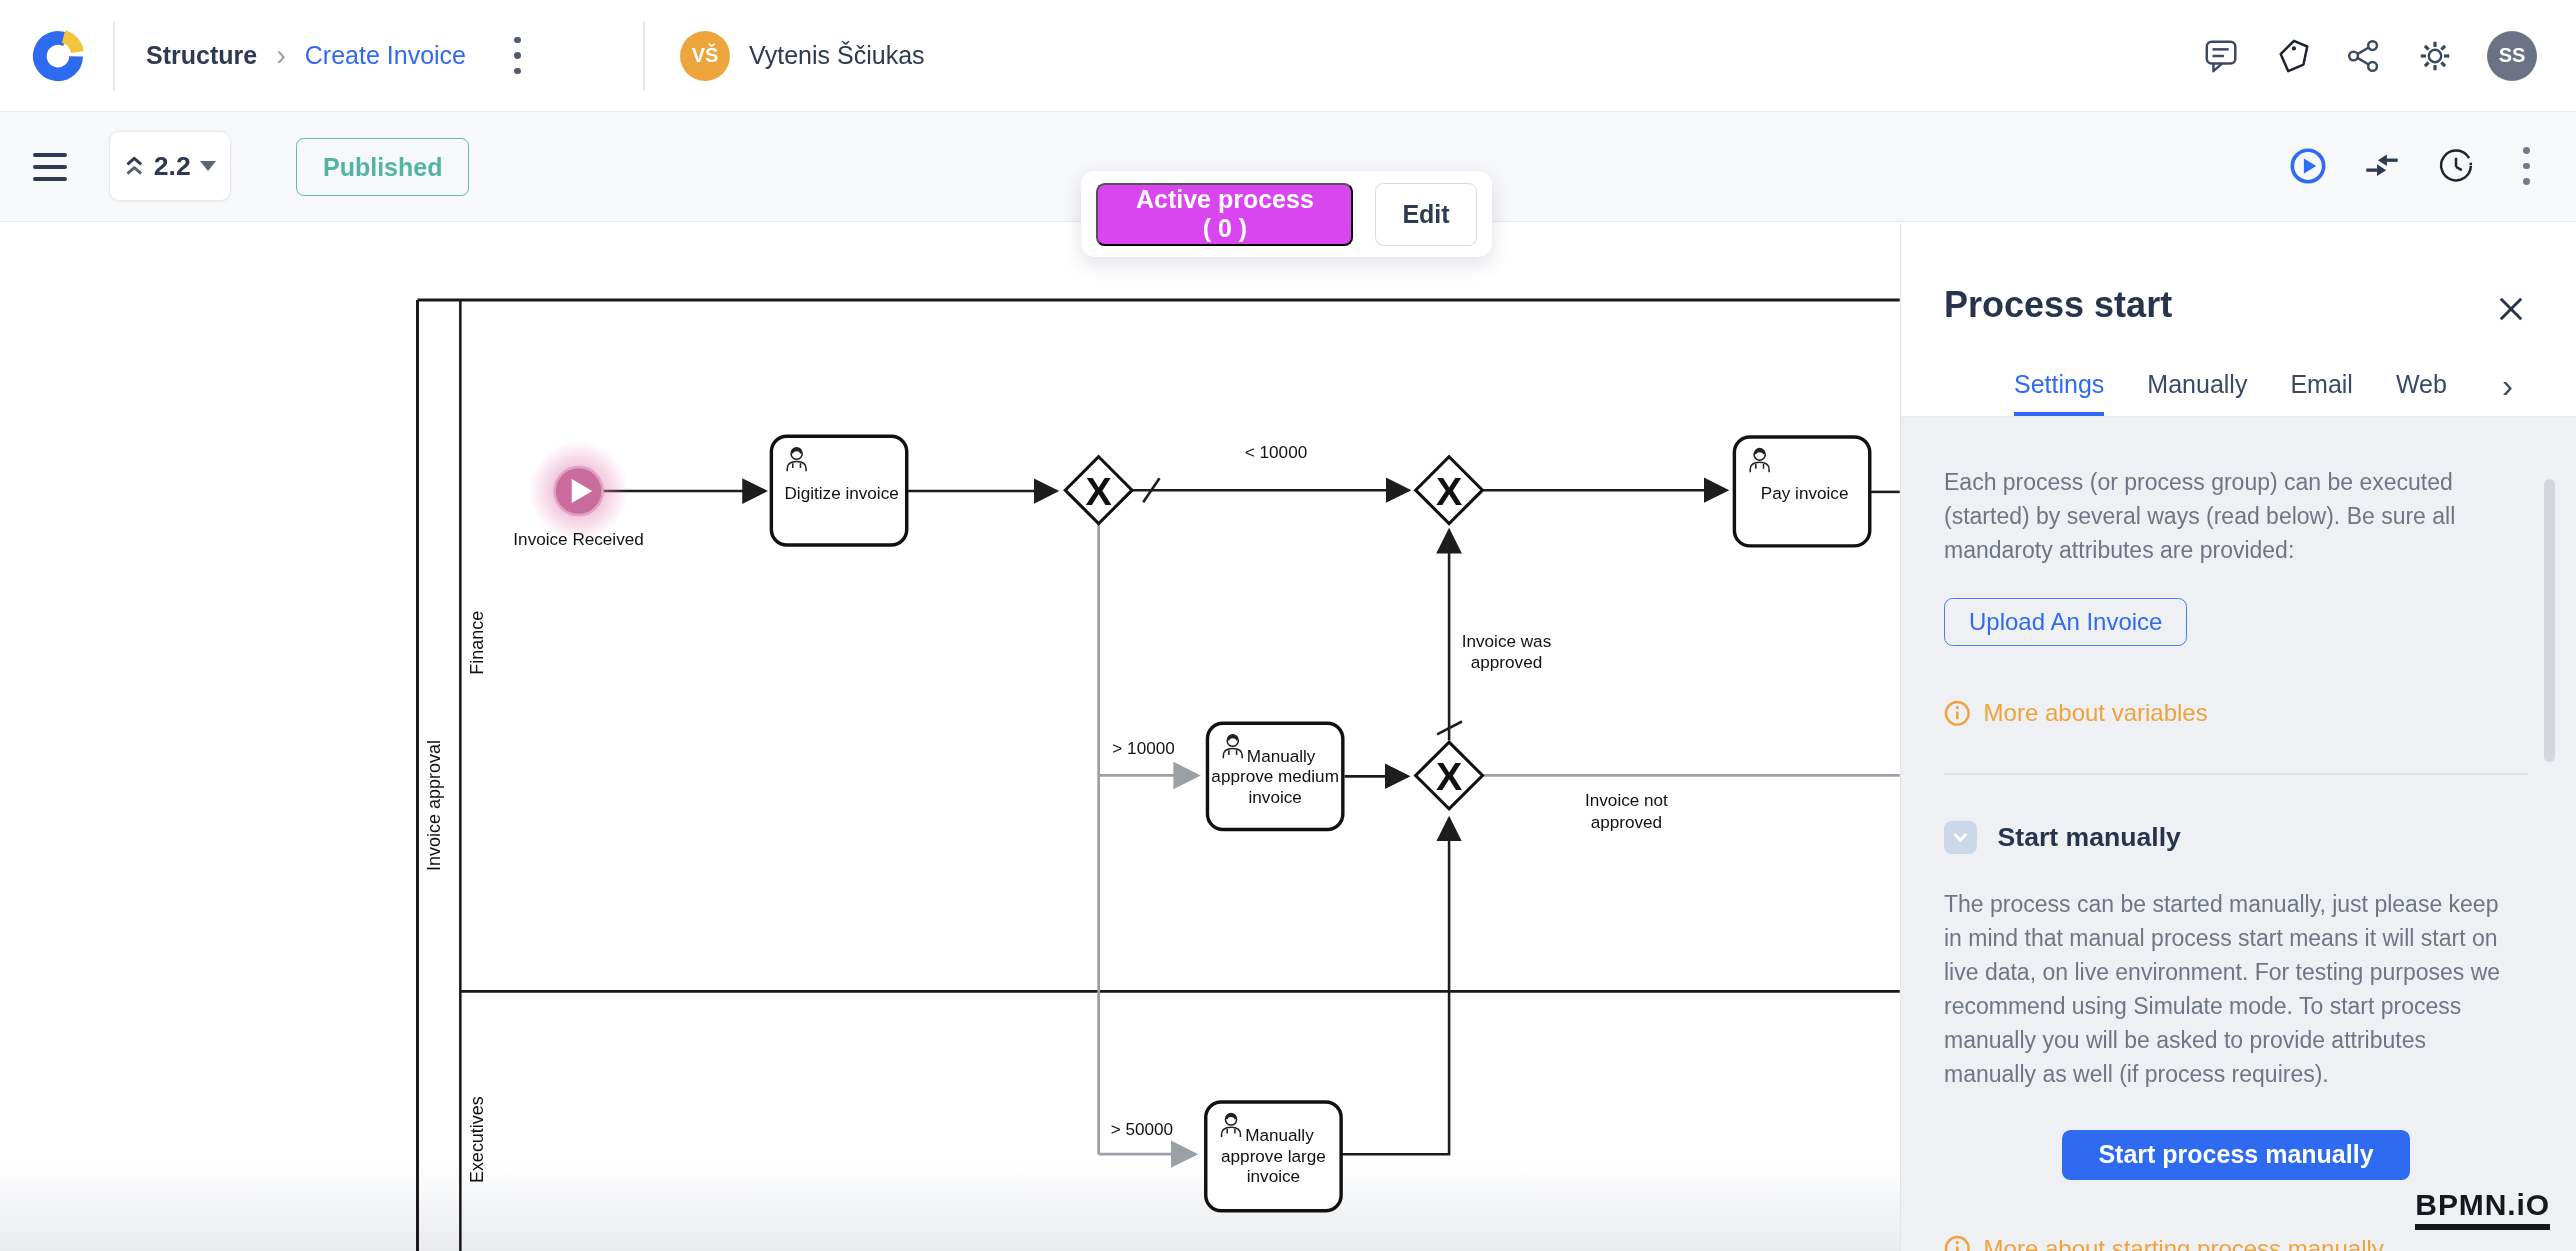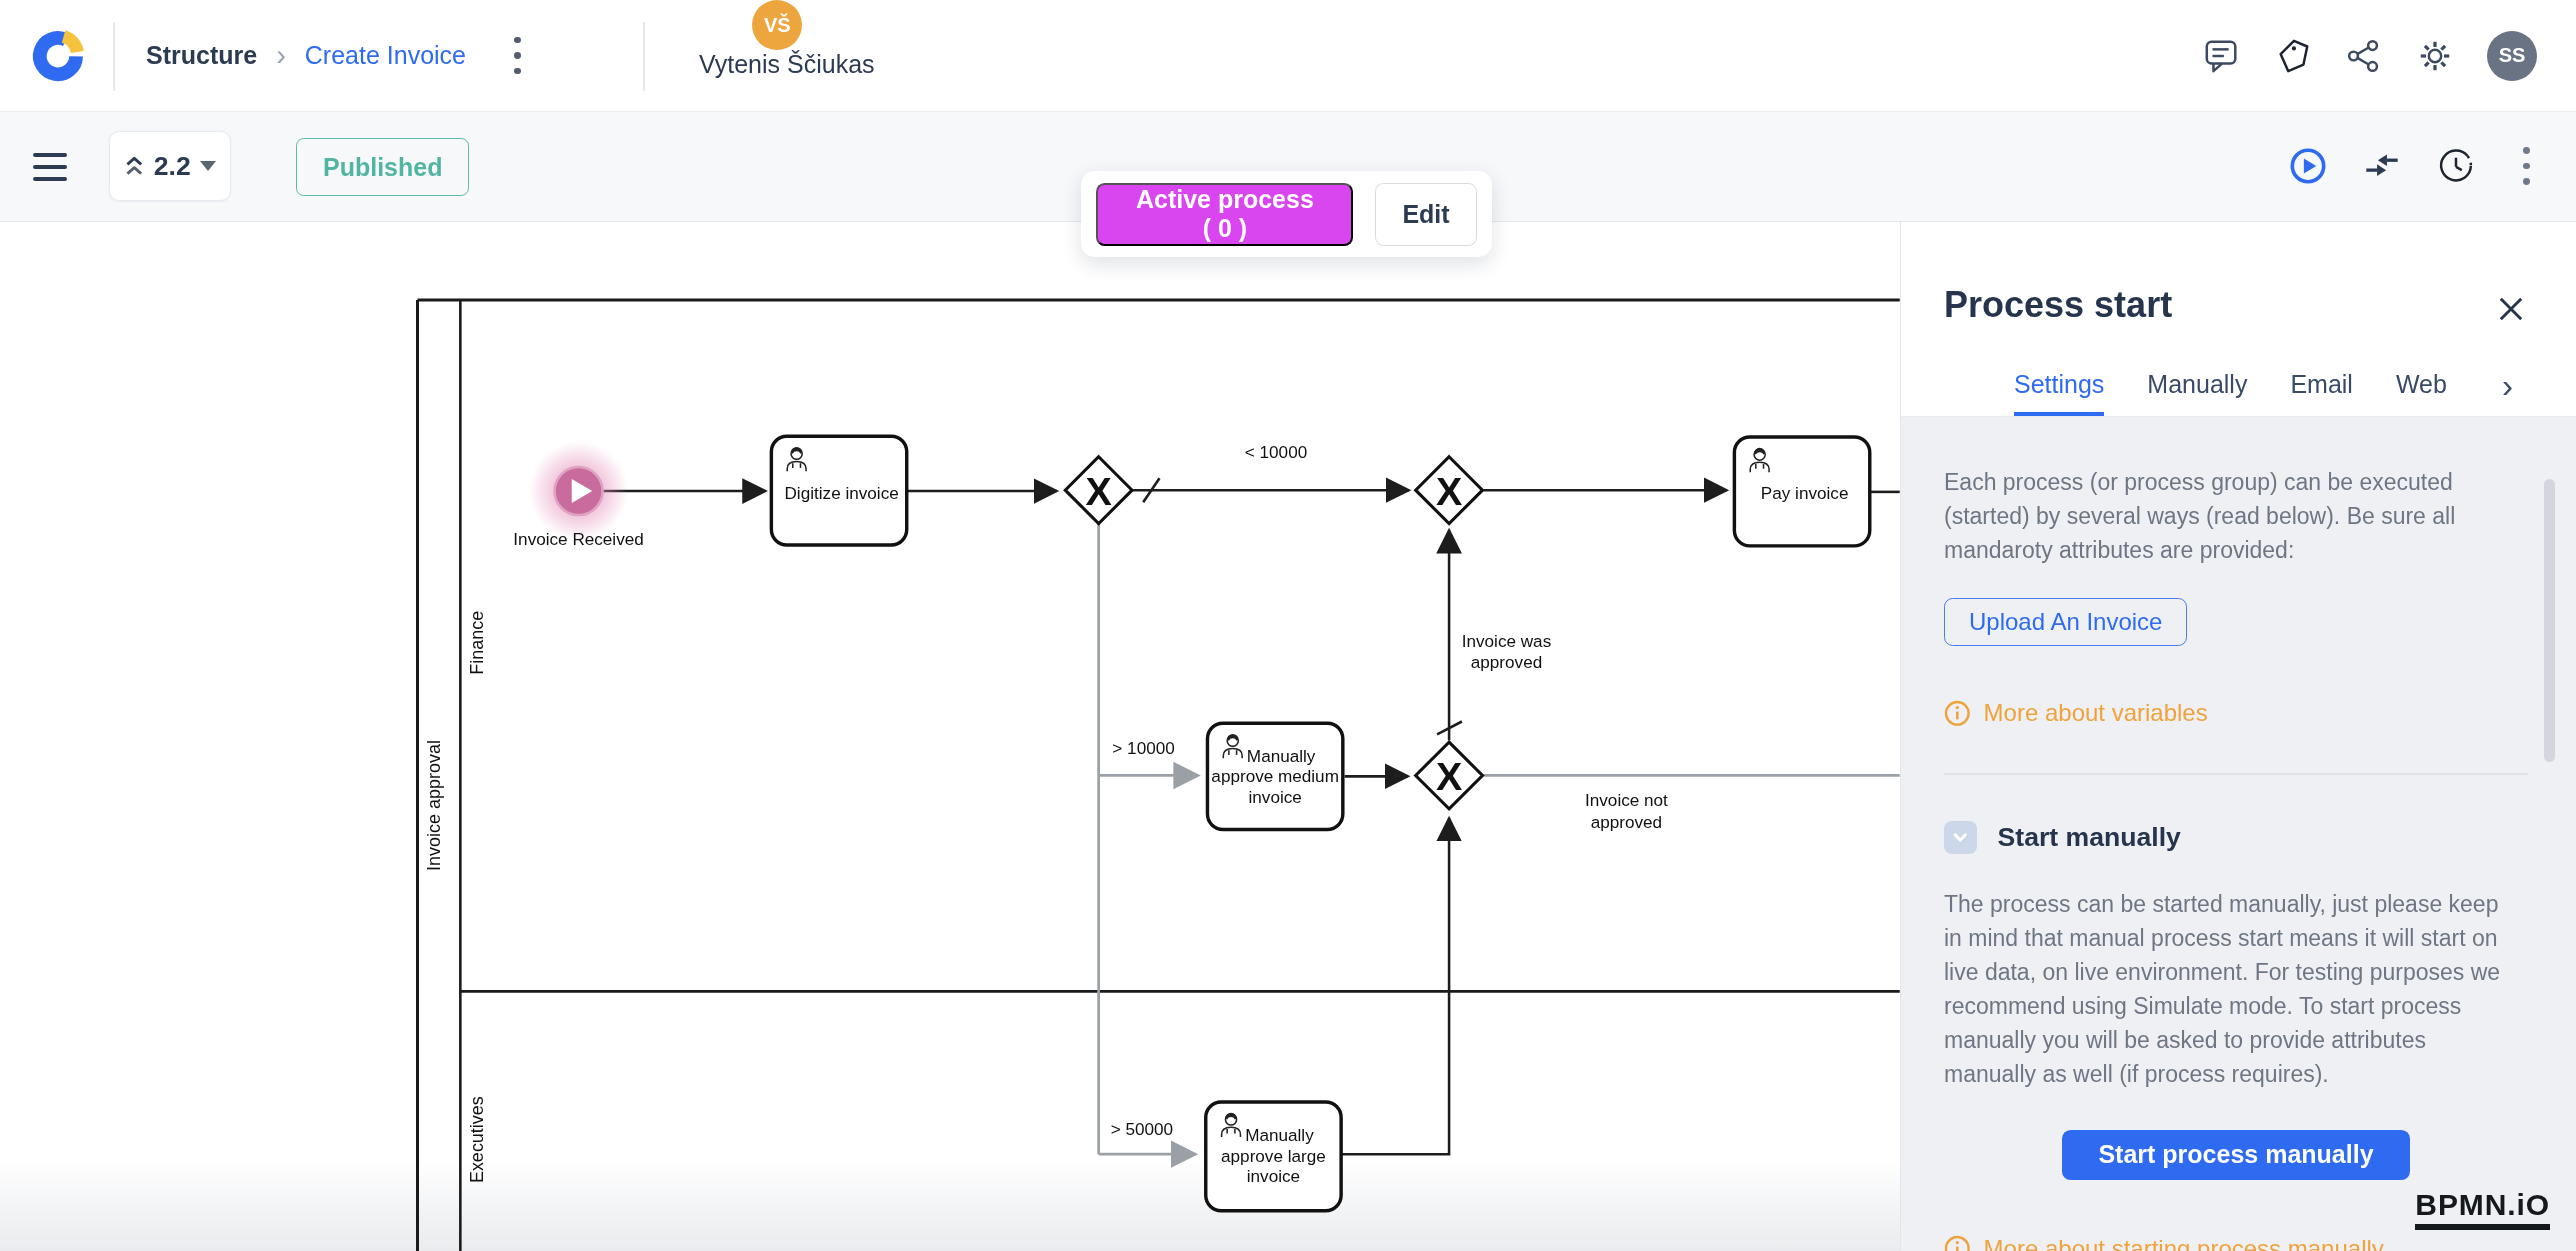--- a/index.html
+++ b/index.html
@@ -80,21 +80,21 @@
     <span class="crumb-root">Structure</span>
     <span class="crumb-sep">›</span>
     <span class="crumb-cur">Create Invoice</span>
     <span class="kebab-v" style="margin-left:36px;">
         <i></i>
         <i></i>
         <i></i>
       </span>
   </div>
   <div class="vdiv abs" style="left:643px; top:22px;"></div>
-  <div class="hgroup" style="left:680px;flex-direction:column;">
+  <div class="hgroup" style="left:680px;">
     <div class="avatar orange">VŠ</div>
     <span class="user-name">Vytenis Ščiukas</span>
   </div>
   <div class="hgroup" style="right:39px; justify-content:flex-end; gap:33px;">
     <svg class="hicon" viewBox="0 0 40 40">
       <rect x="4" y="5" width="30" height="23" rx="5" fill="none" stroke="#3c4960" stroke-width="2.6"></rect>
       <path d="M11 28 v8 l9 -8" fill="none" stroke="#3c4960" stroke-width="2.6" stroke-linejoin="round"></path>
       <line x1="10" y1="13" x2="27" y2="13" stroke="#3c4960" stroke-width="2.6"></line>
       <line x1="10" y1="20" x2="22" y2="20" stroke="#3c4960" stroke-width="2.6"></line>
     </svg>

